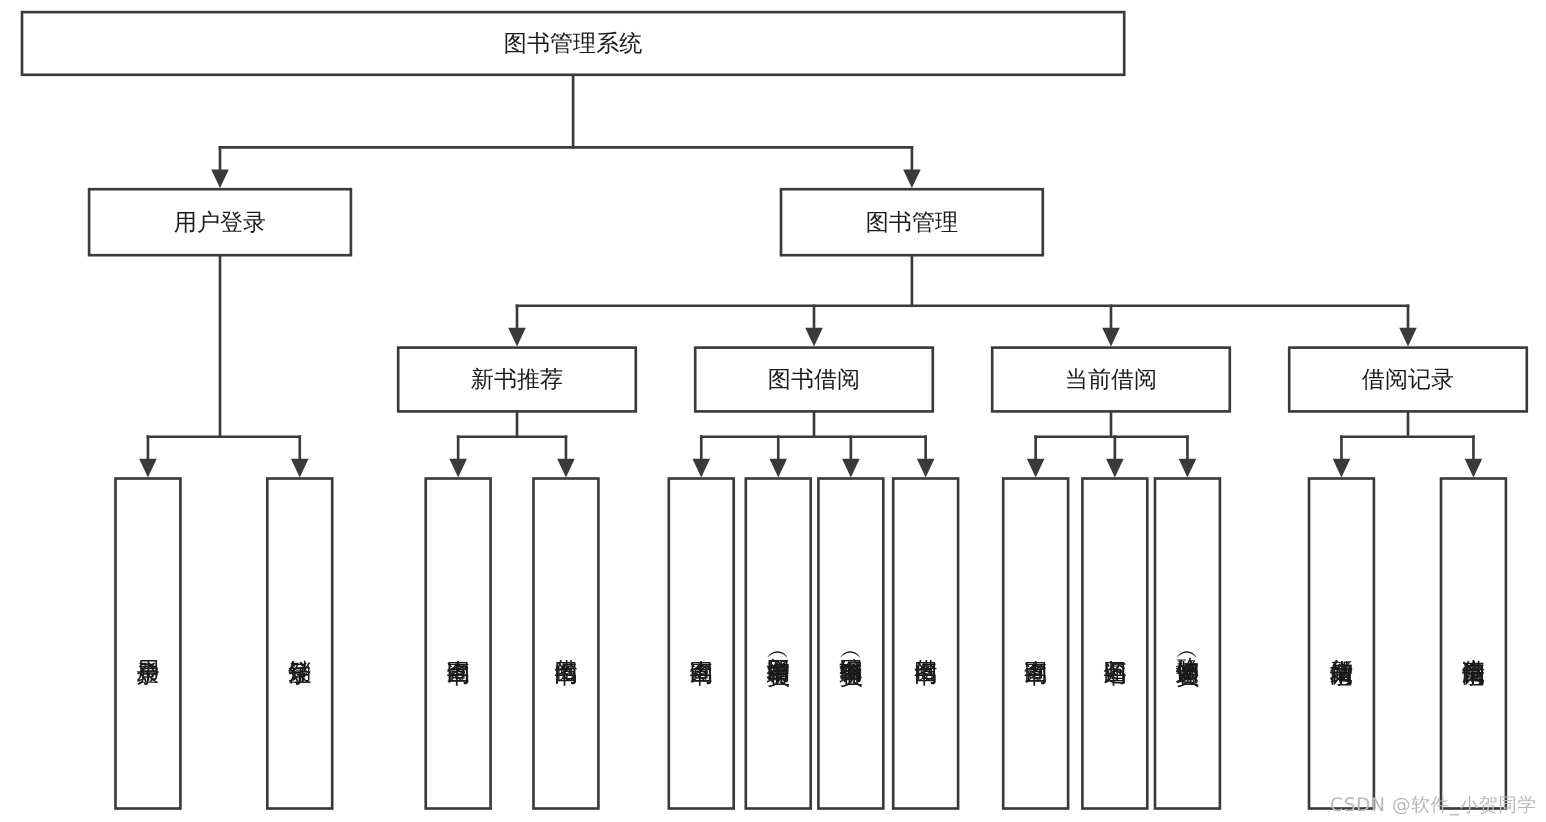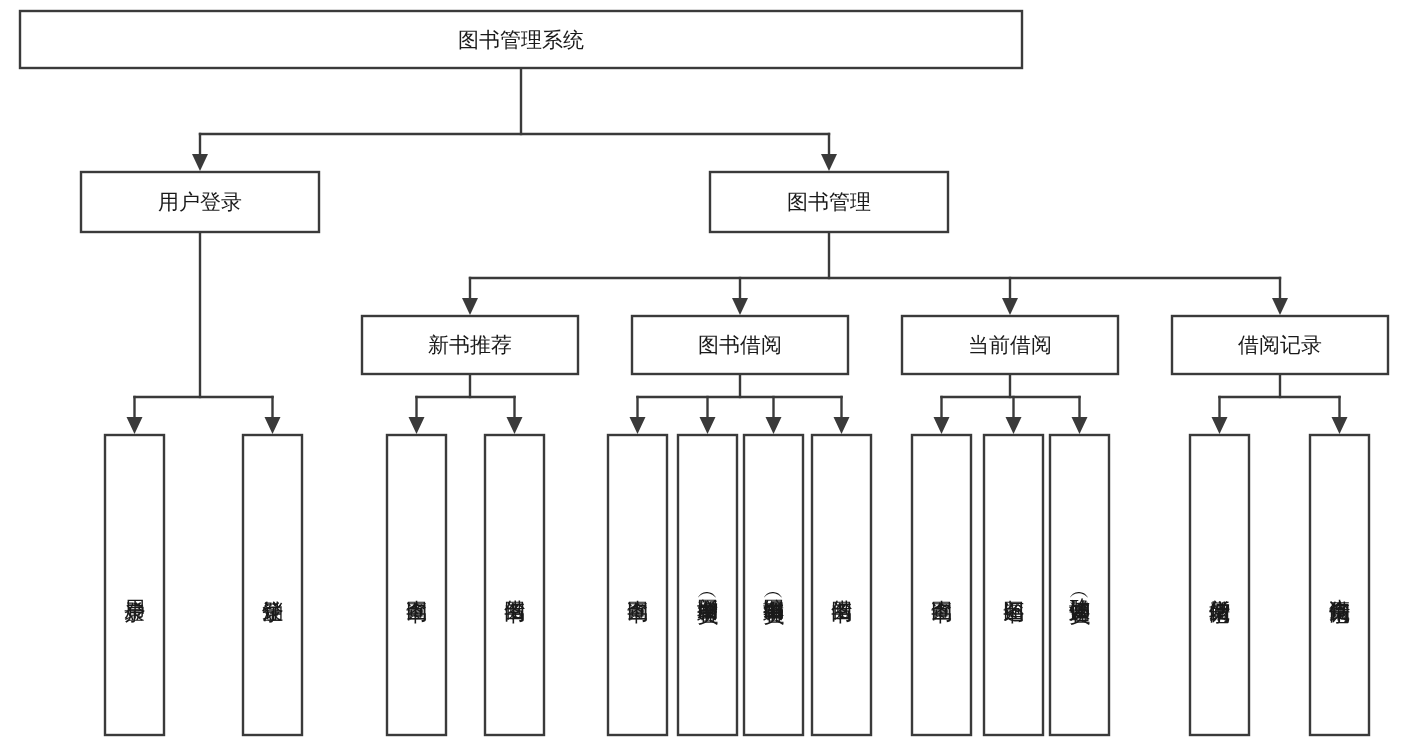--- a/index.html
+++ b/index.html
@@ -210,13 +210,14 @@
       <div class="node-label-v" style="left: 608px; top: 445px; width: 59px; height: 280px; justify-content: center;">查询图书</div>
       <div class="node-label-v" style="left: 678px; top: 445px; width: 59px; height: 280px; justify-content: center;">新增图书（管理员）</div>
       <div class="node-label-v" style="left: 744px; top: 445px; width: 59px; height: 280px; justify-content: center;">编辑图书（管理员）</div>
       <div class="node-label-v" style="left: 812px; top: 445px; width: 59px; height: 280px; justify-content: center;">借阅图书</div>
       <div class="node-label-v" style="left: 912px; top: 445px; width: 59px; height: 280px; justify-content: center;">查询图书</div>
       <div class="node-label-v" style="left: 984px; top: 445px; width: 59px; height: 280px; justify-content: center;">归还图书</div>
       <div class="node-label-v" style="left: 1050px; top: 445px; width: 59px; height: 280px; justify-content: center;">确认归还（管理员）</div>
       <div class="node-label-v" style="left: 1190px; top: 445px; width: 59px; height: 280px; justify-content: center;">新增借阅记录</div>
       <div class="node-label-v" style="left: 1310px; top: 445px; width: 59px; height: 280px; justify-content: center;">查询借阅记录</div>
     </div>
+  <div class="watermark">CSDN @软件_小贺同学</div>
 </div>
 
 </body></html>

